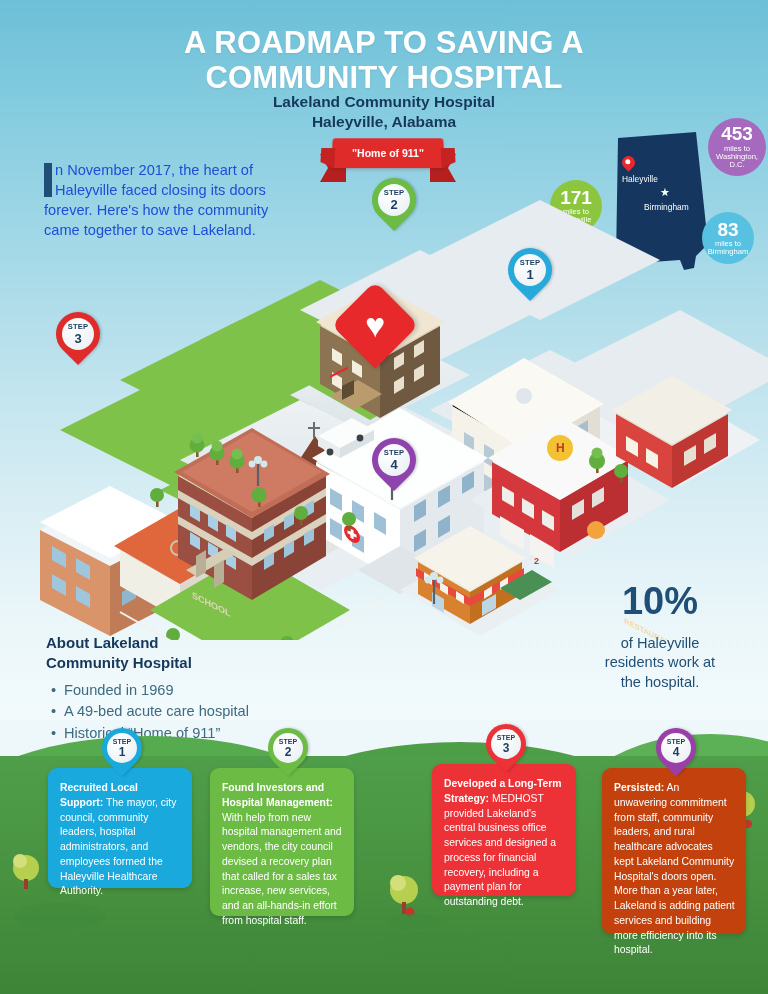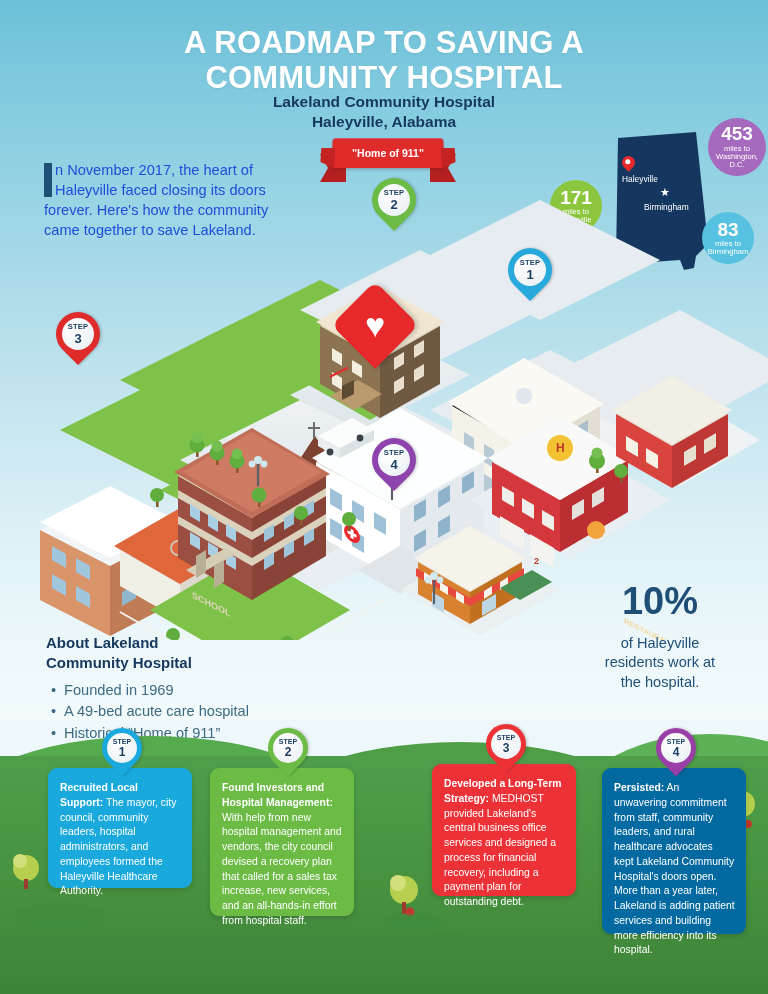--- a/index.html
+++ b/index.html
@@ -146,21 +146,21 @@
   
   .card {
     position:absolute; width:144px; border-radius:9px; padding:13px 11px 13px 12px;
     color:#ffffff; box-shadow:0 2px 5px rgba(0,0,0,.16);
   }
   .card .ct { font-size:10.4px; line-height:1.42; }
   .card .ct b { font-weight:bold; }
   .card.c1 { left:48px;  top:768px; background:#1aa9dc; height:120px; }
   .card.c2 { left:210px; top:768px; background:#6cbb45; height:148px; }
   .card.c3 { left:432px; top:764px; background:#ec3237; height:132px; }
-  .card.c4 { left:602px; top:768px; background:#0369a1; height:166px; }
+  .card.c4 { left:602px; top:768px; background:#c2410c; height:166px; }
 
   .card-pin { position:absolute; width:40px; height:40px; border-radius:50% 50% 50% 0;
     transform:rotate(-45deg); box-shadow:1px 1px 3px rgba(0,0,0,.2); }
   .card-pin .face { position:absolute; left:5px; top:5px; width:30px; height:30px; border-radius:50%;
     background:radial-gradient(circle at 35% 30%, #ffffff 0%, #eef3f6 70%, #dce7ec 100%);
     transform:rotate(45deg); display:flex; flex-direction:column;
     align-items:center; justify-content:center; color:#1d3f63; line-height:1; }
   .card-pin .face .w { font-size:7px; font-weight:bold; }
   .card-pin .face .n { font-size:12px; font-weight:bold; margin-top:1px; }
   .cp1 { left:102px; top:728px; background:#1aa9dc; }

